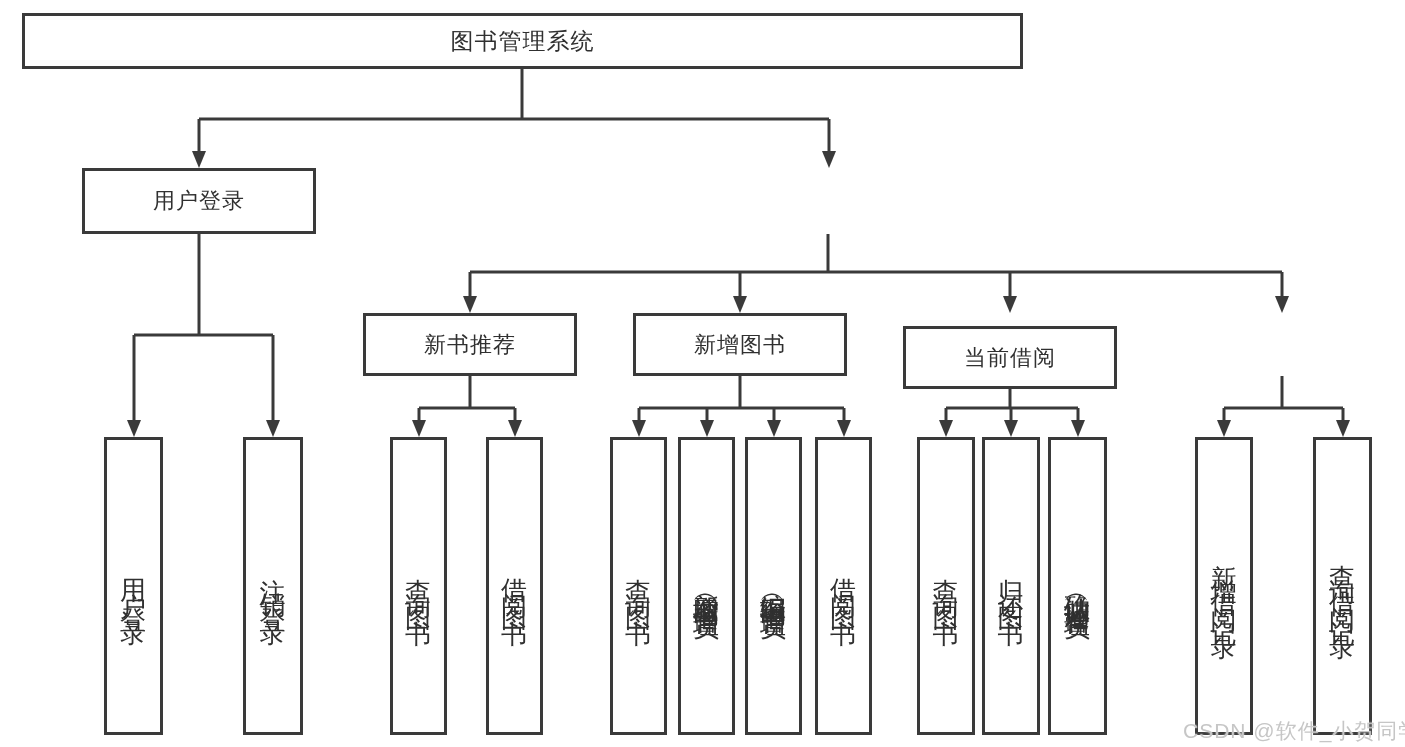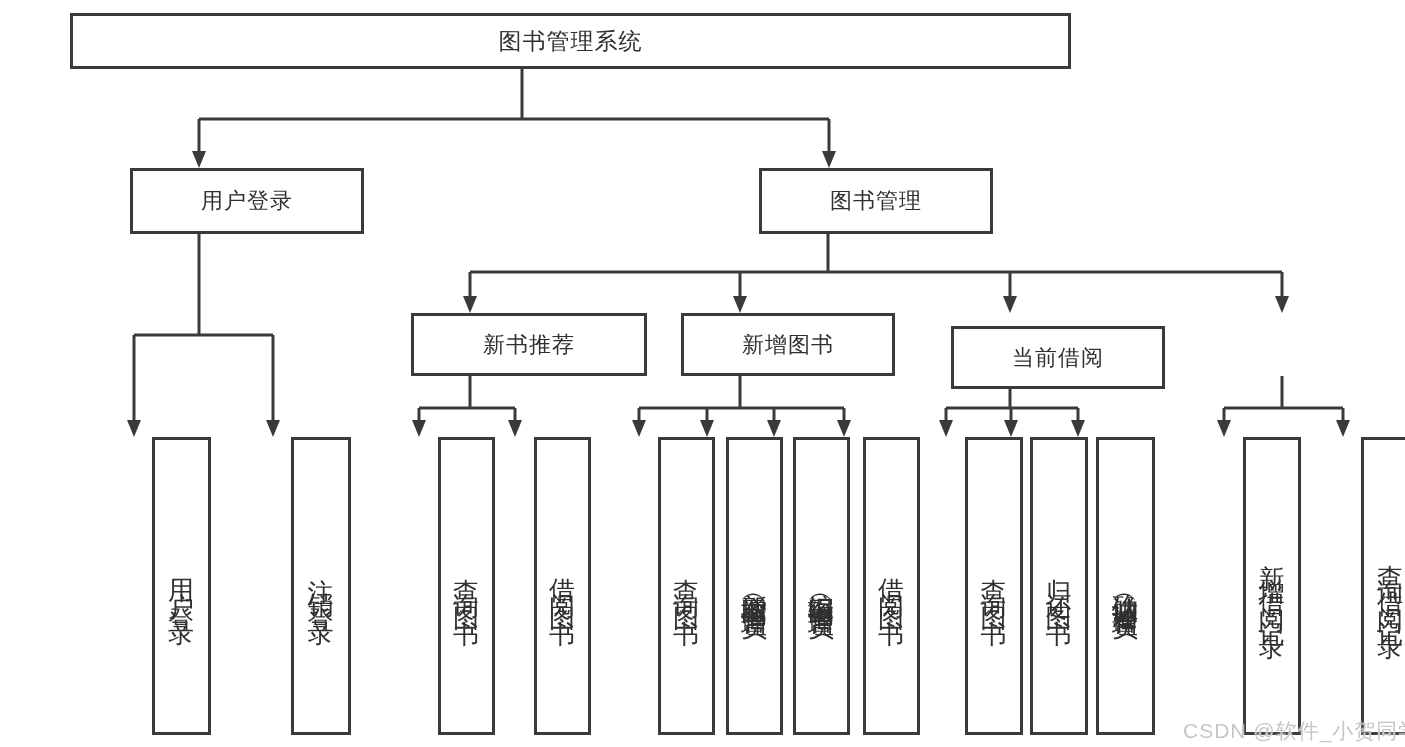--- a/index.html
+++ b/index.html
@@ -12,21 +12,20 @@
   }
   #connectors{position:absolute;left:0;top:0;}
   .node{
     position:absolute;
     box-sizing:border-box;
     border:3px solid var(--line,#3a3a3a);
     background:#ffffff;
     display:flex;
     align-items:center;
     justify-content:center;
-    margin-left:48px;
   }
   .hlabel{
     color:var(--txt,#303030);
     font-size:22px;
     letter-spacing:1px;
     white-space:nowrap;
   }
   .node.root .hlabel{font-size:23px;}
   .node.lv1,.node.lv2{z-index:2;}
   .node.leaf{top:437px;height:298px;z-index:2;}
@@ -122,25 +121,22 @@
     </g>
   </svg>
 
   <div class="node root" style="left:22px;top:13px;width:1001px;height:56px">
     <span class="hlabel">图书管理系统</span>
   </div>
 
   <div class="node lv1" style="left:82px;top:168px;width:234px;height:66px">
     <span class="hlabel">用户登录</span>
   </div>
-  <div class="node lv1" style="left:711px;top:168px;width:234px;height:66px">
-    <span class="hlabel">图书管理</span>
-  </div>
 
-  <div class="node lv2" style="left:363px;top:313px;width:236px;height:63px">
+  <div class="node lv2" style="left:363px;top:313px;width:214px;height:63px">
     <span class="hlabel">新书推荐</span>
   </div>
   <div class="node lv2" style="left:633px;top:313px;width:214px;height:63px">
     <span class="hlabel">新增图书</span>
   </div>
   <div class="node lv2" style="left:903px;top:326px;width:214px;height:63px">
     <span class="hlabel">当前借阅</span>
   </div>
 
   <div class="node leaf" style="left:104px;width:59px">

